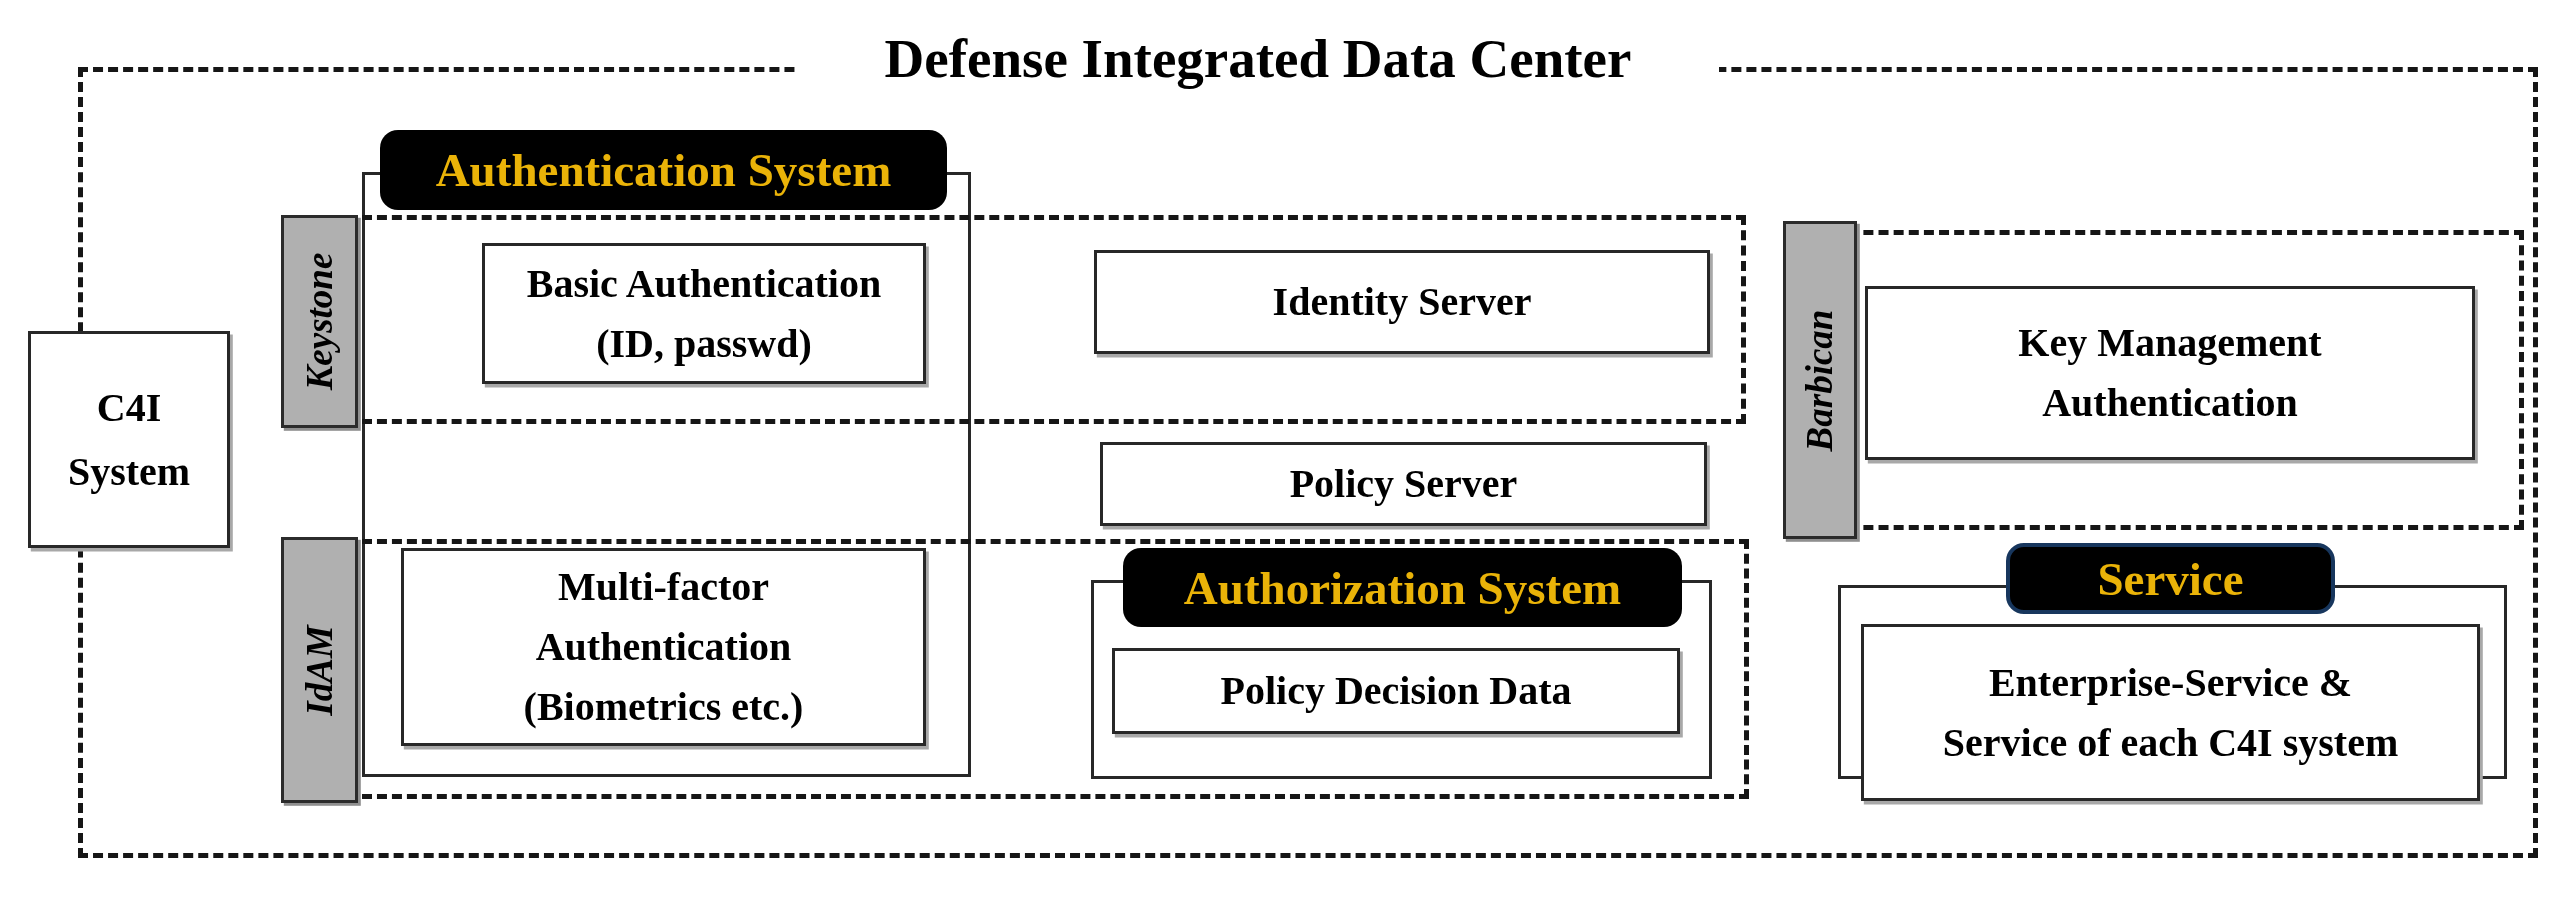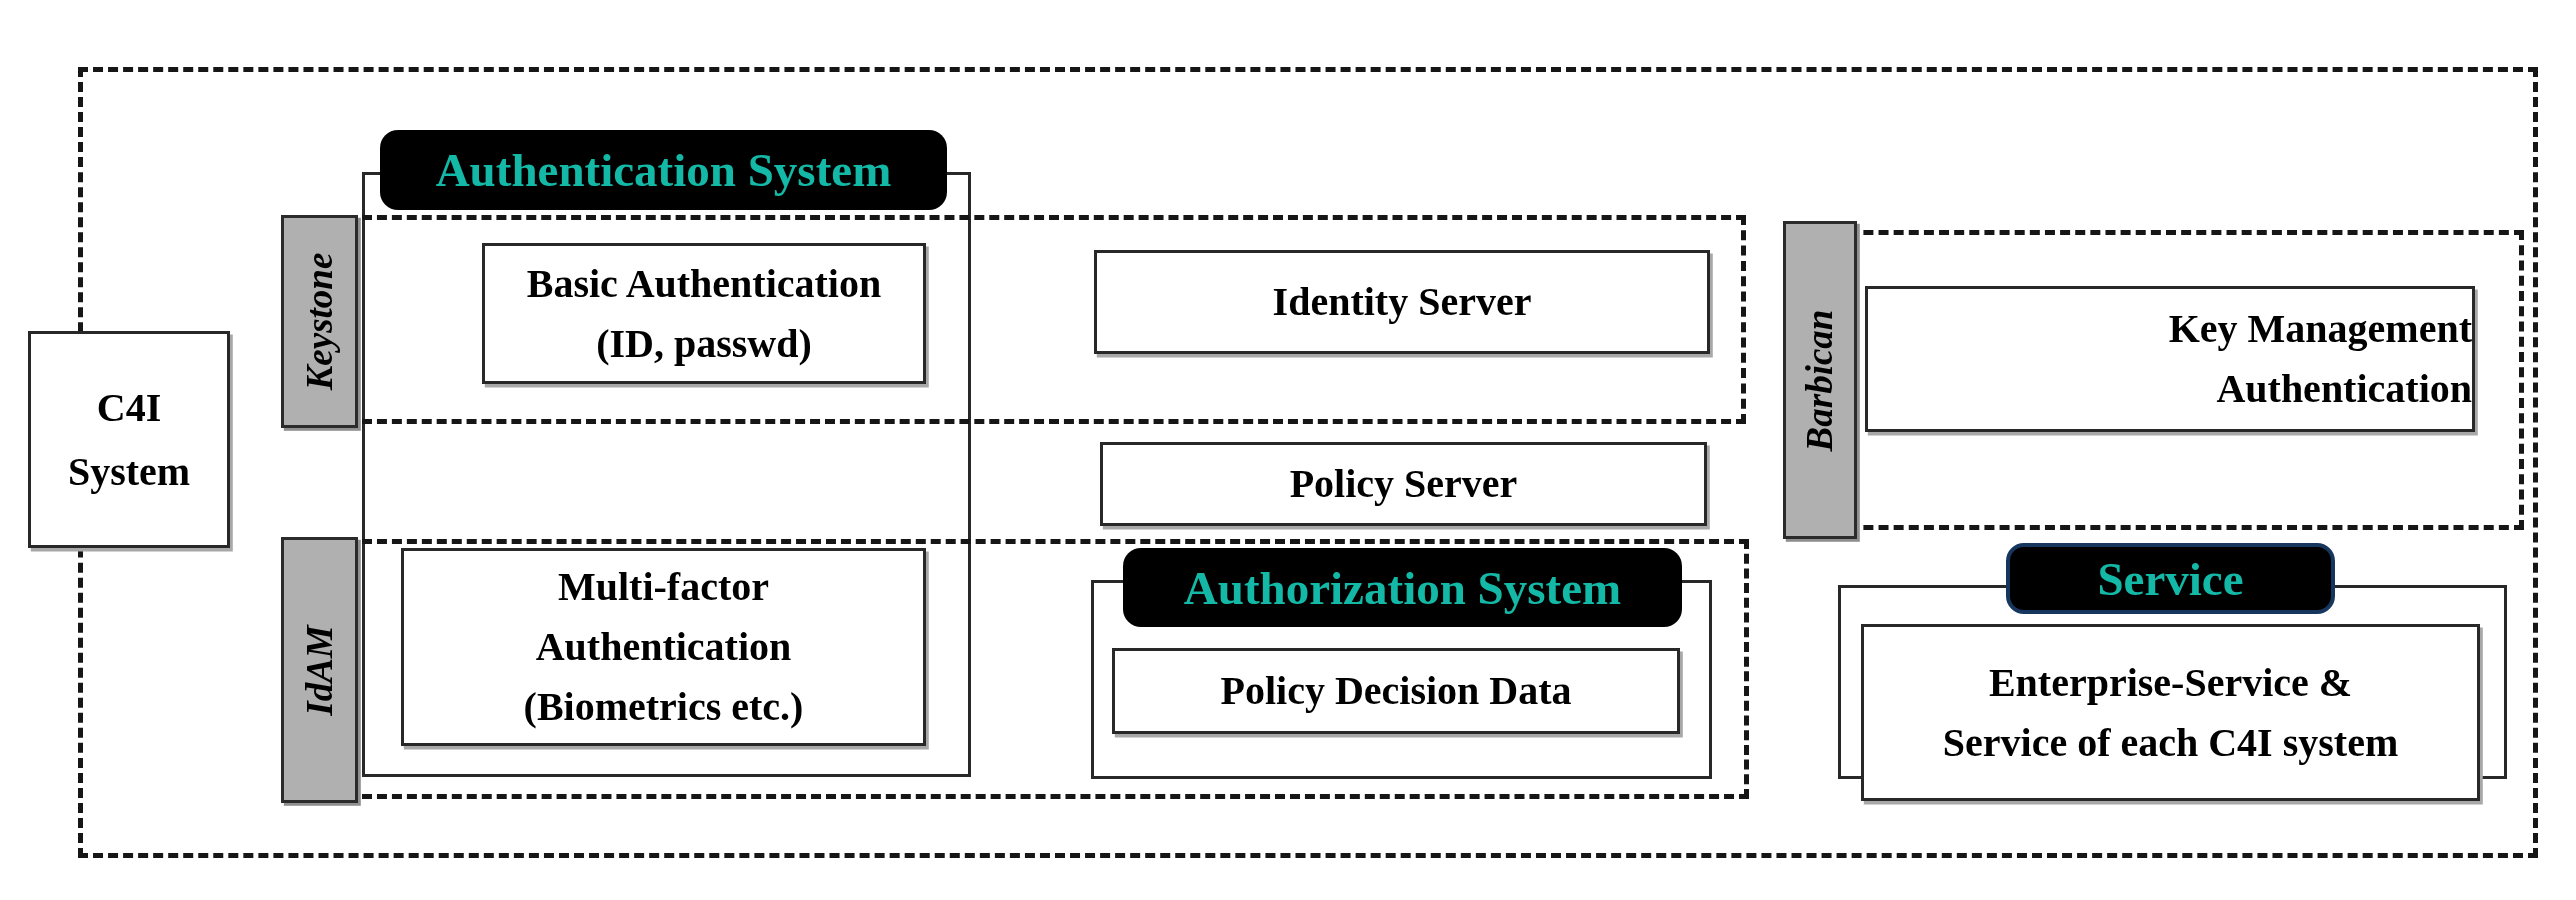--- a/index.html
+++ b/index.html
@@ -53,21 +53,21 @@
   .dashed-region{
     border:5.5px dashed #161616;
     border-left:none;
     background:transparent;
     z-index:3;
   }
 
   
   .header{
     background:#000000;
-    color:#14b8a6;
+    color:#eab308;
     border-radius:18px;
     display:flex;align-items:center;justify-content:center;
     font-size:47px;font-weight:bold;
     white-space:nowrap;
     z-index:6;
   }
 
   
   .vlabel{
     background:#b0b0b0;
@@ -98,33 +98,34 @@
   .mfa-box{left:401px;top:548px;width:525px;height:198px;}
   .identity-box{left:1094px;top:250px;width:616px;height:104px;}
   .policy-server-box{left:1100px;top:442px;width:607px;height:84px;}
 
   .authz-container{left:1091px;top:580px;width:621px;height:199px;}
   .authz-header{left:1123px;top:548px;width:559px;height:79px;}
   .pdp-box{left:1112px;top:648px;width:568px;height:86px;}
 
   .barbican-label{left:1783px;top:221px;width:74px;height:318px;}
   .kmi-region{left:1818px;top:230px;width:706px;height:300px;}
-  .kmi-box{left:1865px;top:286px;width:610px;height:146px;align-items:flex-end;}
+  .kmi-box{left:1865px;top:286px;width:610px;height:174px;}
 
   .service-container{left:1838px;top:585px;width:669px;height:194px;}
   .service-header{left:2006px;top:543px;width:329px;height:71px;border:4.9px solid #17365d;justify-content:center;}
   .enterprise-box{left:1861px;top:624px;width:619px;height:177px;}
 </style>
 </head>
 <body>
 
 <div class="canvas">
 
   <div class="abs outer-boundary"></div>
 
+  <div class="abs diagram-title">Defense Integrated Data Center</div>
 
   <div class="abs wbox c4i-box">
     <span>C4I</span>
     <span>System</span>
   </div>
 
   <div class="abs container auth-container"></div>
 
   <div class="abs dashed-region keystone-region"></div>
 

